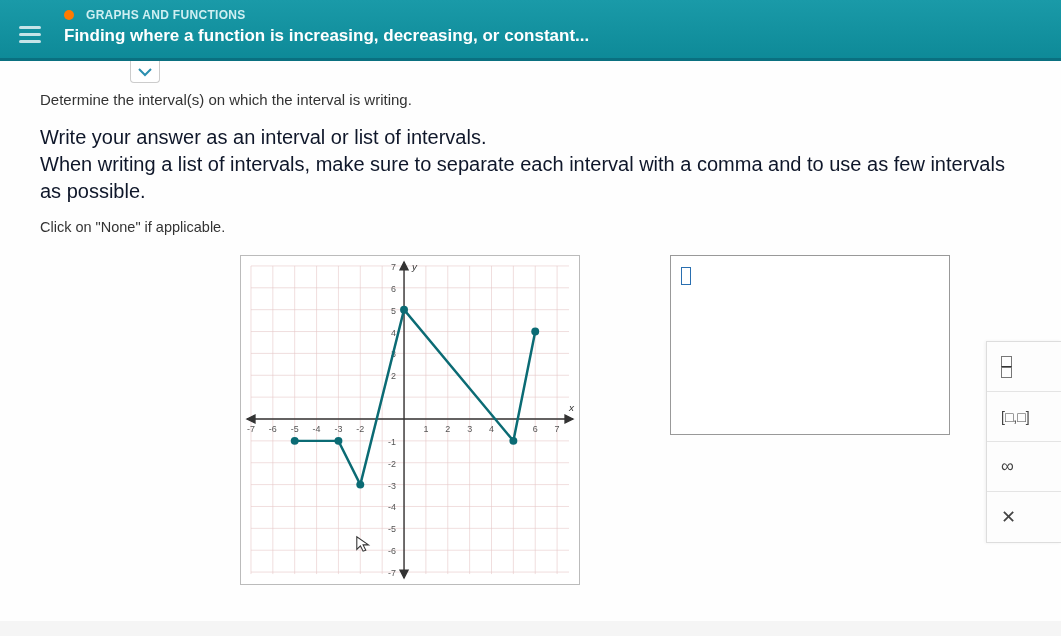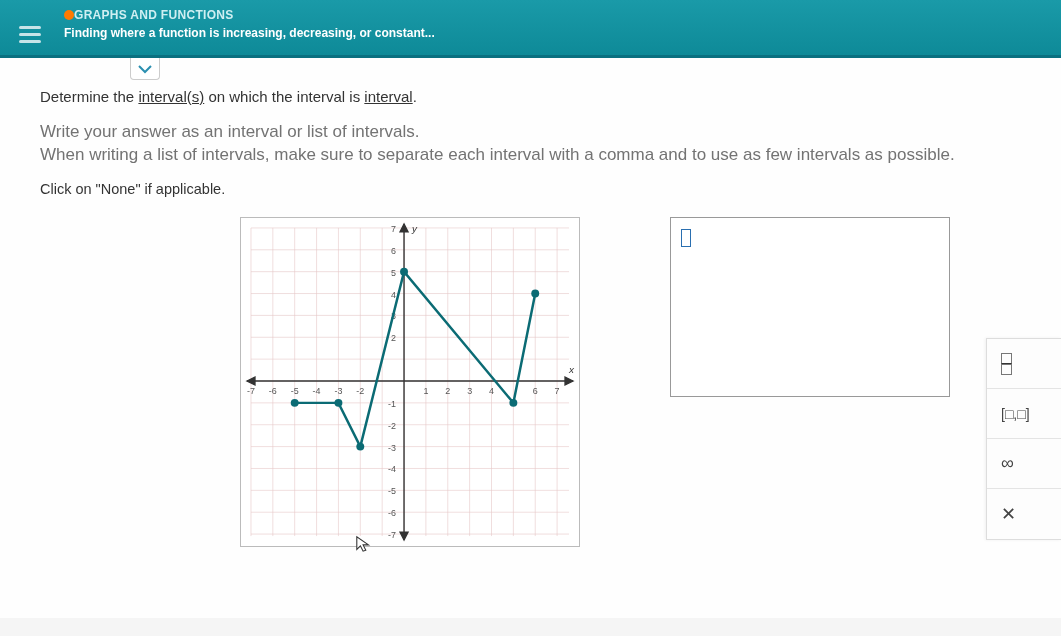--- a/index.html
+++ b/index.html
@@ -39,30 +39,30 @@
     background: #c6e4e8;
     border-radius: 2px;
   }
   .header-text { flex: 1; padding-left: 4px; }
   .category {
     font-size: 12px;
     font-weight: bold;
     letter-spacing: 0.3px;
     display: flex;
     align-items: center;
-    gap: 0;
+    gap: 12px;
     color: #cfeff2;
   }
   .category .dot {
     width: 10px; height: 10px; border-radius: 50%;
     background: #ff7a00;
     display: inline-block;
   }
   .title {
-    font-size: 12px;
+    font-size: 17px;
     font-weight: bold;
     margin-top: 4px;
     color: #fff;
   }
   .content-wrap {
     background: #fefefe;
     padding: 0 40px 20px 40px;
     position: relative;
     height: 560px;
   }
@@ -75,22 +75,22 @@
     border-radius: 0 0 4px 4px;
     display: flex;
     align-items: center;
     justify-content: center;
     margin-left: 90px;
     margin-bottom: 8px;
     cursor: pointer;
   }
   .chevron-tab svg { width: 14px; height: 10px; }
   .prompt { font-size: 15px; color: #333; margin-bottom: 16px; }
-  .prompt .under { text-decoration: underline; }
-  .instr { font-size: 17px; color: #737373; line-height: 1.35; margin-bottom: 14px; }
+  .prompt .under { }
+  .instr { font-size: 20px; color: #0f172a; line-height: 1.35; margin-bottom: 14px; }
   .hint { font-size: 14.5px; color: #333; margin-bottom: 20px; }
   .workspace {
     display: flex;
     gap: 90px;
     align-items: flex-start;
     padding-left: 200px;
   }
   .graph-box {
     width: 340px;
     height: 330px;
@@ -171,21 +171,21 @@
 
 <div class="content-wrap">
 
   <div class="chevron-tab">
     <svg viewBox="0 0 14 10">
       <polyline points="1,2 7,8 13,2" fill="none" stroke="#2a8fb0" stroke-width="2"></polyline>
     </svg>
   </div>
 
   <p class="prompt">
-    <span>Determine the </span><span class="under">interval(s)</span><span> on which the interval is </span><span class="under">interval</span><span>.</span>
+    <span>Determine the </span><span class="under">interval(s)</span><span> on which the interval is </span><span class="under">writing</span><span>.</span>
   </p>
 
   <p class="instr">
     <span>Write your answer as an interval or list of intervals.</span><br>
     <span>When writing a list of intervals, make sure to separate each interval with a comma and to use as few intervals as possible.</span>
   </p>
 
   <p class="hint">Click on "None" if applicable.</p>
 
   <div class="workspace">

